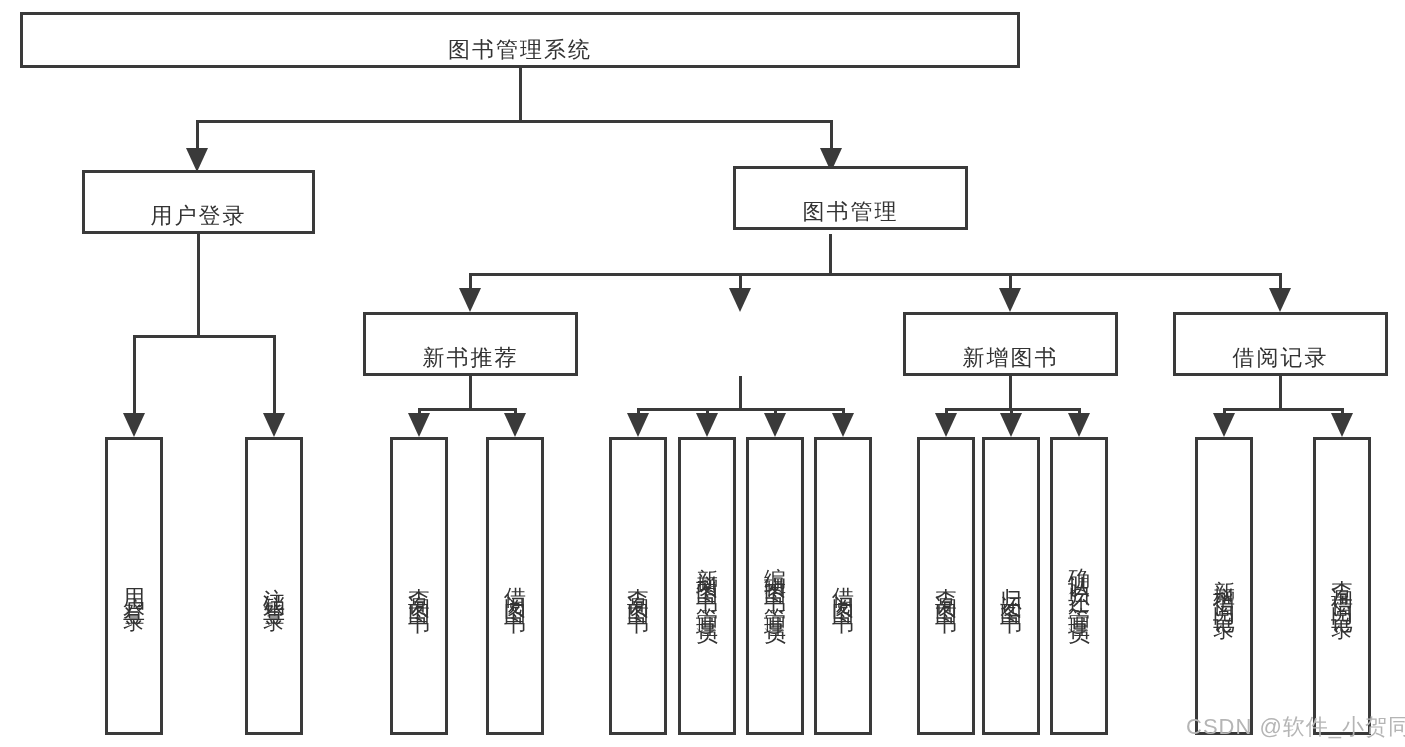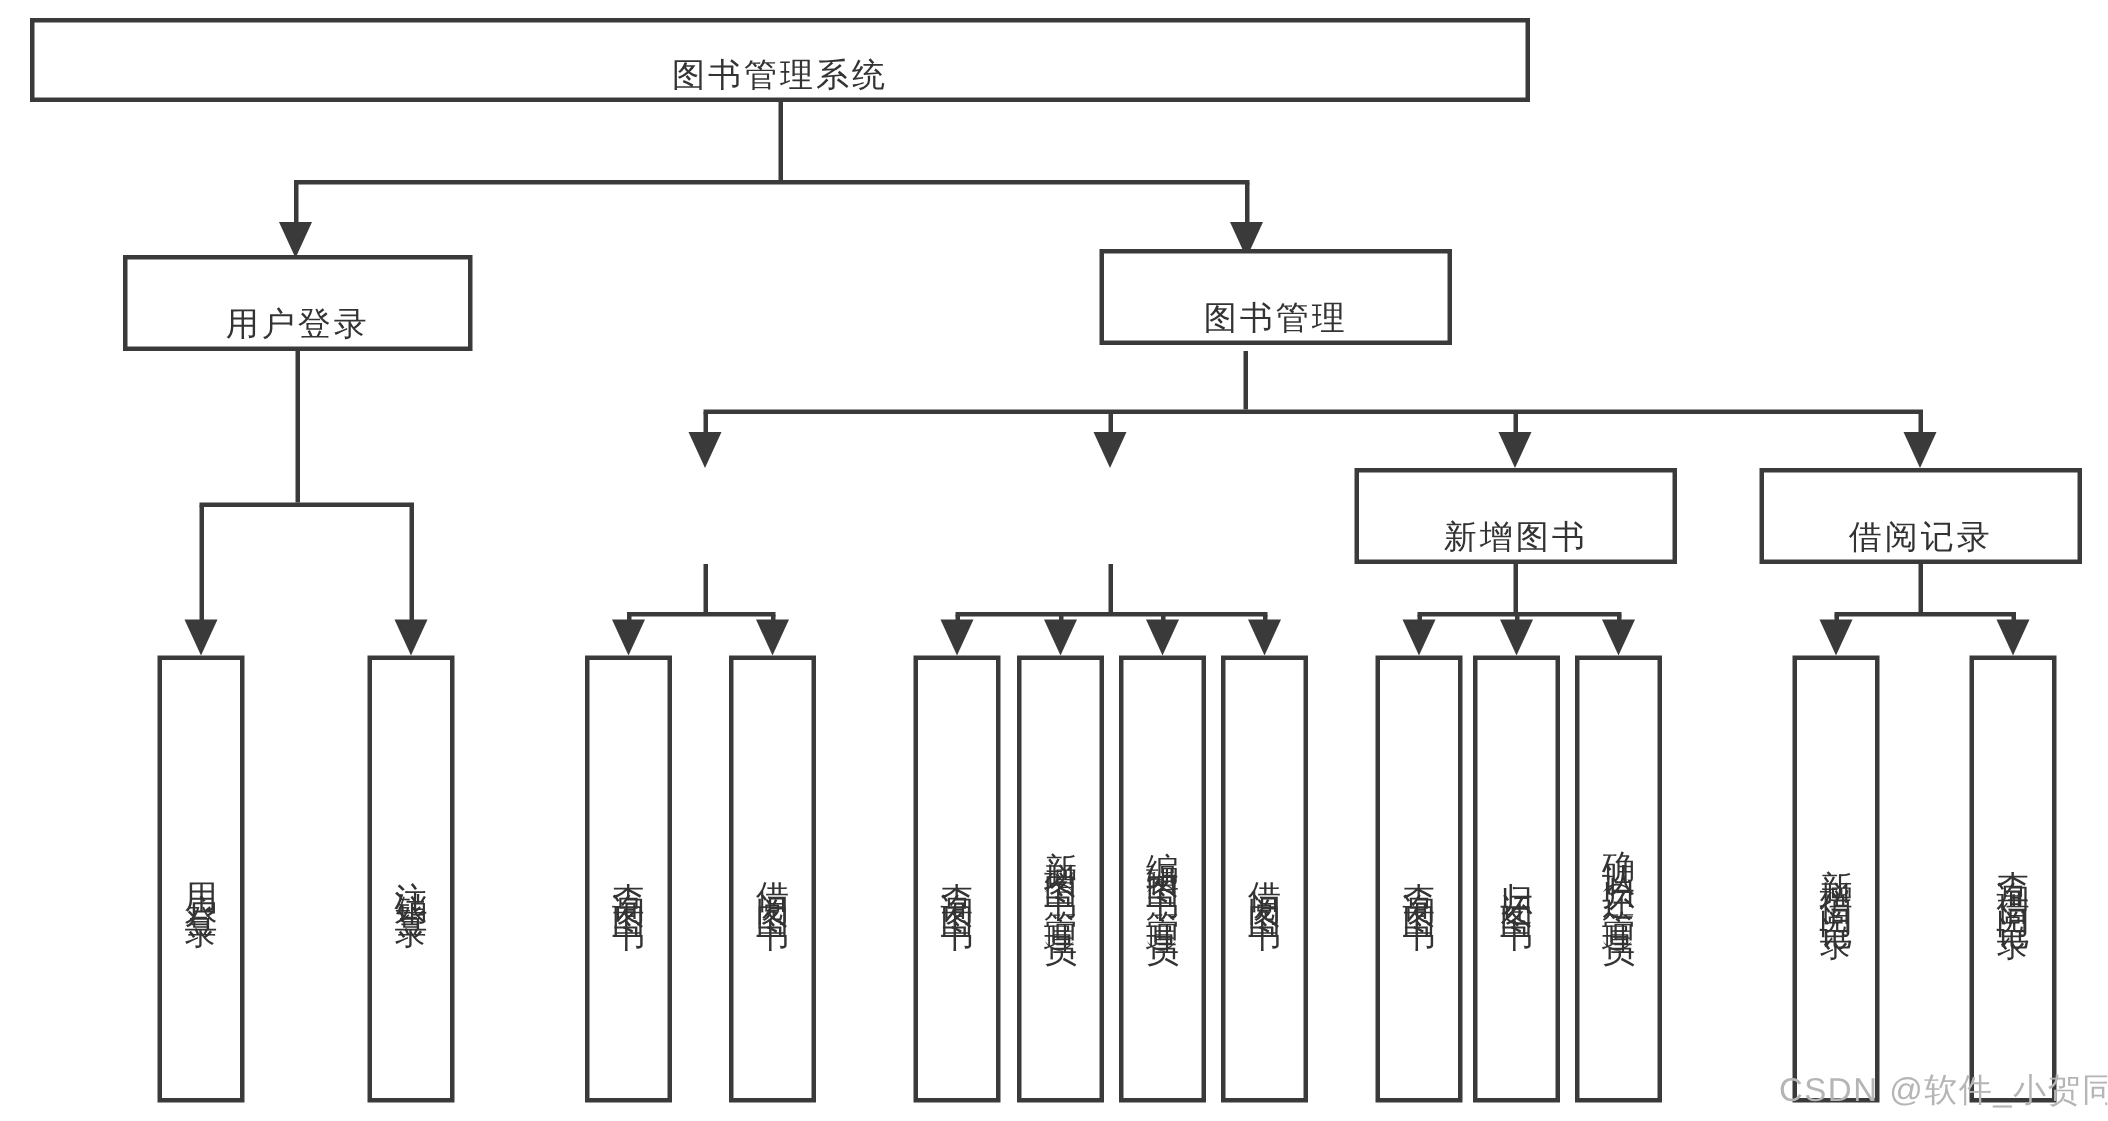--- a/index.html
+++ b/index.html
@@ -107,20 +107,23 @@
   <div class="arrow" style="left:123px; top:337px; height:100px;"></div>
   <div class="arrow" style="left:263px; top:337px; height:100px;"></div>
 
   <div class="vline" style="left:829px; top:234px; height:39px;"></div>
   <div class="hline" style="left:469px; top:273px; width:813px;"></div>
   <div class="arrow" style="left:459px; top:275px; height:37px;"></div>
   <div class="arrow" style="left:729px; top:275px; height:37px;"></div>
   <div class="arrow" style="left:999px; top:275px; height:37px;"></div>
   <div class="arrow" style="left:1269px; top:275px; height:37px;"></div>
 
+  <div class="hbox" style="left:363px; top:312px; width:215px; height:64px;">
+    <span class="label">新书推荐</span>
+  </div>
   <div class="hbox" style="left:903px; top:312px; width:215px; height:64px;">
     <span class="label">新增图书</span>
   </div>
   <div class="hbox" style="left:1173px; top:312px; width:215px; height:64px;">
     <span class="label">借阅记录</span>
   </div>
 
   <div class="vline" style="left:469px; top:376px; height:32px;"></div>
   <div class="hline" style="left:418px; top:408px; width:99px;"></div>
   <div class="arrow" style="left:408px; top:410px; height:27px;"></div>

